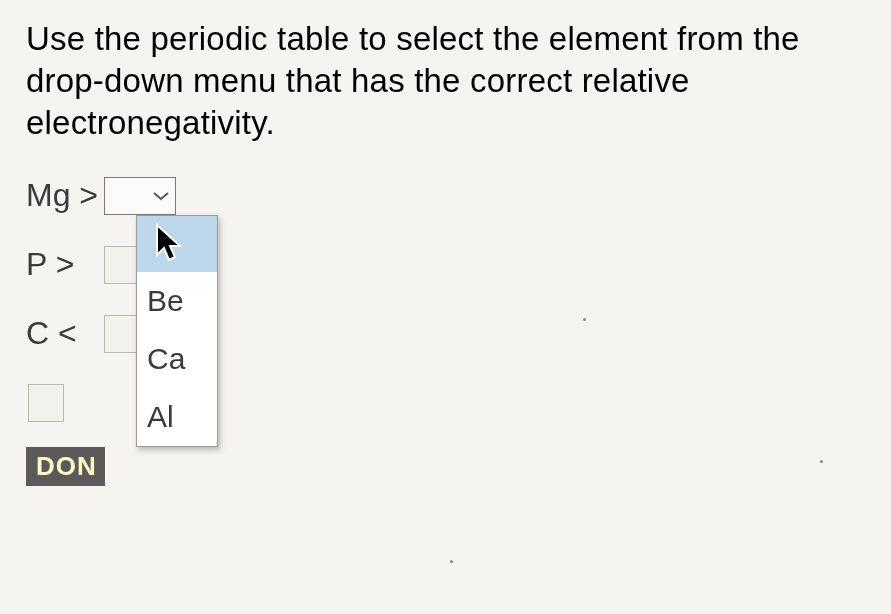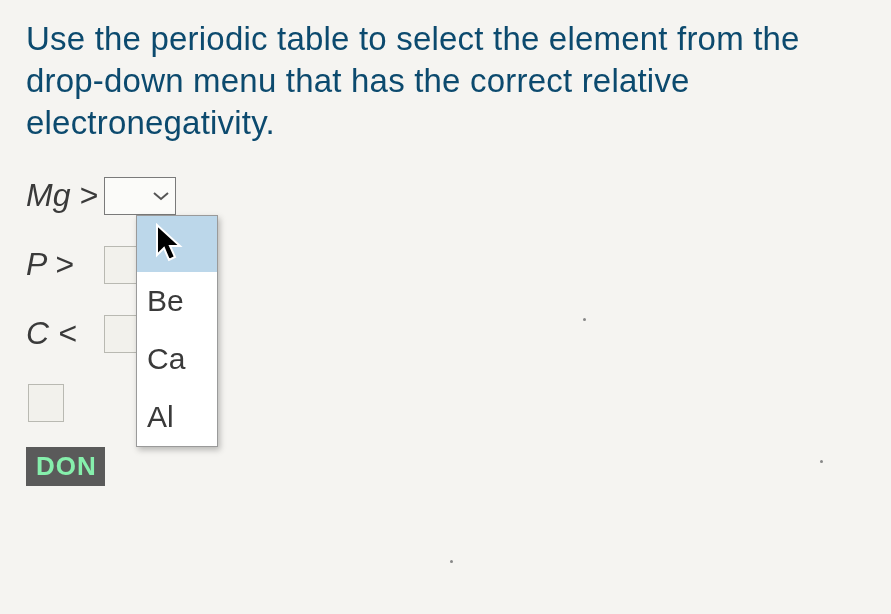--- a/index.html
+++ b/index.html
@@ -11,39 +11,38 @@
       width: 891px;
       height: 614px;
       background: #f5f4f1;
       font-family: Arial, Helvetica, sans-serif;
       padding: 18px 26px;
       position: relative;
       overflow: hidden;
     }
     .question {
       font-size: 33px;
-      color: #0c4a6e;
+      color: #000000;
       line-height: 1.28;
       margin-bottom: 32px;
       letter-spacing: 0.2px;
     }
     .rows {
       position: relative;
     }
     .row {
       display: flex;
       align-items: center;
       margin-bottom: 31px;
       font-size: 32px;
       color: #3a3a3a;
     }
     .row-label {
       min-width: 76px;
       white-space: pre;
-      font-style: italic;
     }
     .select-box {
       width: 72px;
       height: 38px;
       border: 1px solid #8a8a8a;
       background: #fbfbf9;
       position: relative;
       margin-left: 2px;
     }
     .select-box.active {
@@ -64,21 +63,21 @@
       border: 1px solid #b9b9b2;
       background: #f2f1ec;
       margin-left: 2px;
     }
     .done-row {
       margin-top: -6px;
     }
     .done-button {
       display: inline-block;
       background: #5a5a5a;
-      color: #86efac;
+      color: #fef9c3;
       font-size: 26px;
       font-weight: bold;
       padding: 4px 8px 4px 10px;
       font-family: Arial, Helvetica, sans-serif;
       letter-spacing: 1px;
     }
     .dropdown {
       position: absolute;
       left: 110px;
       top: 38px;

